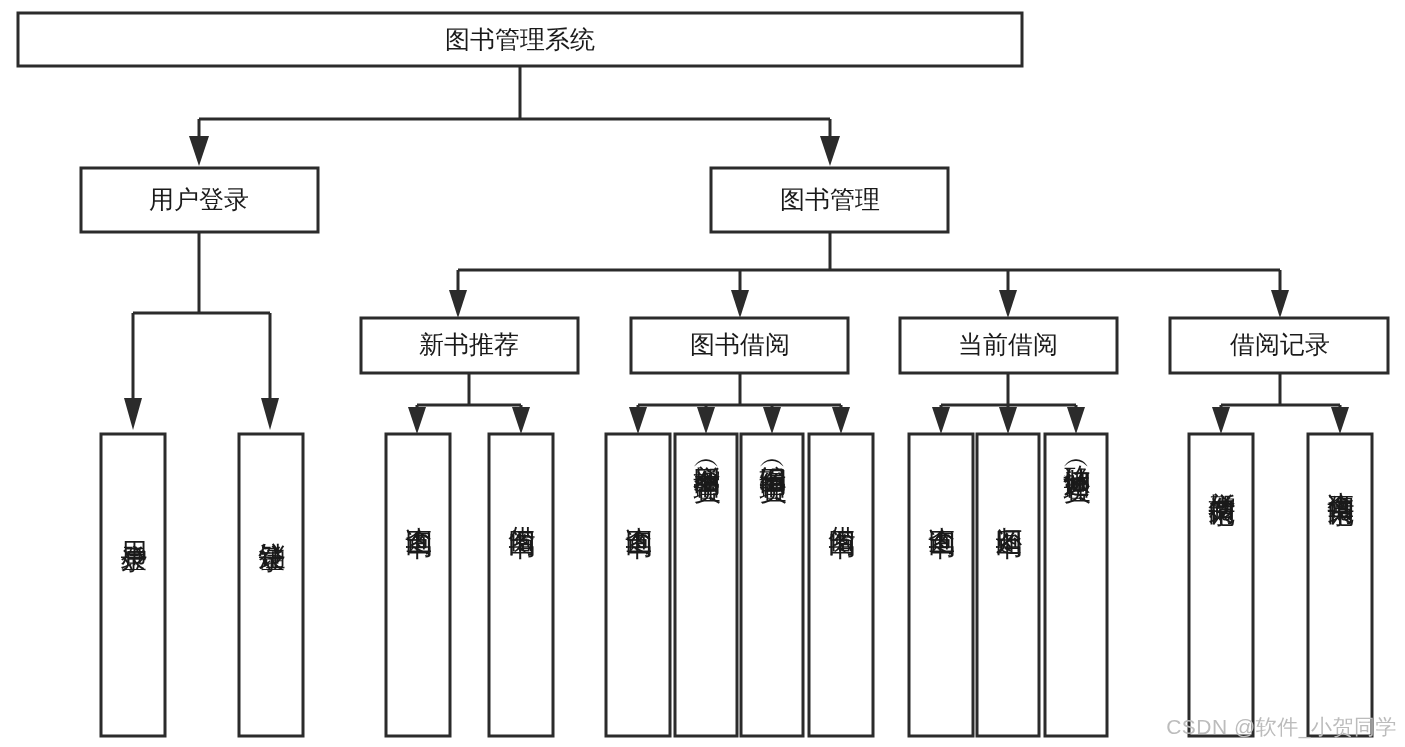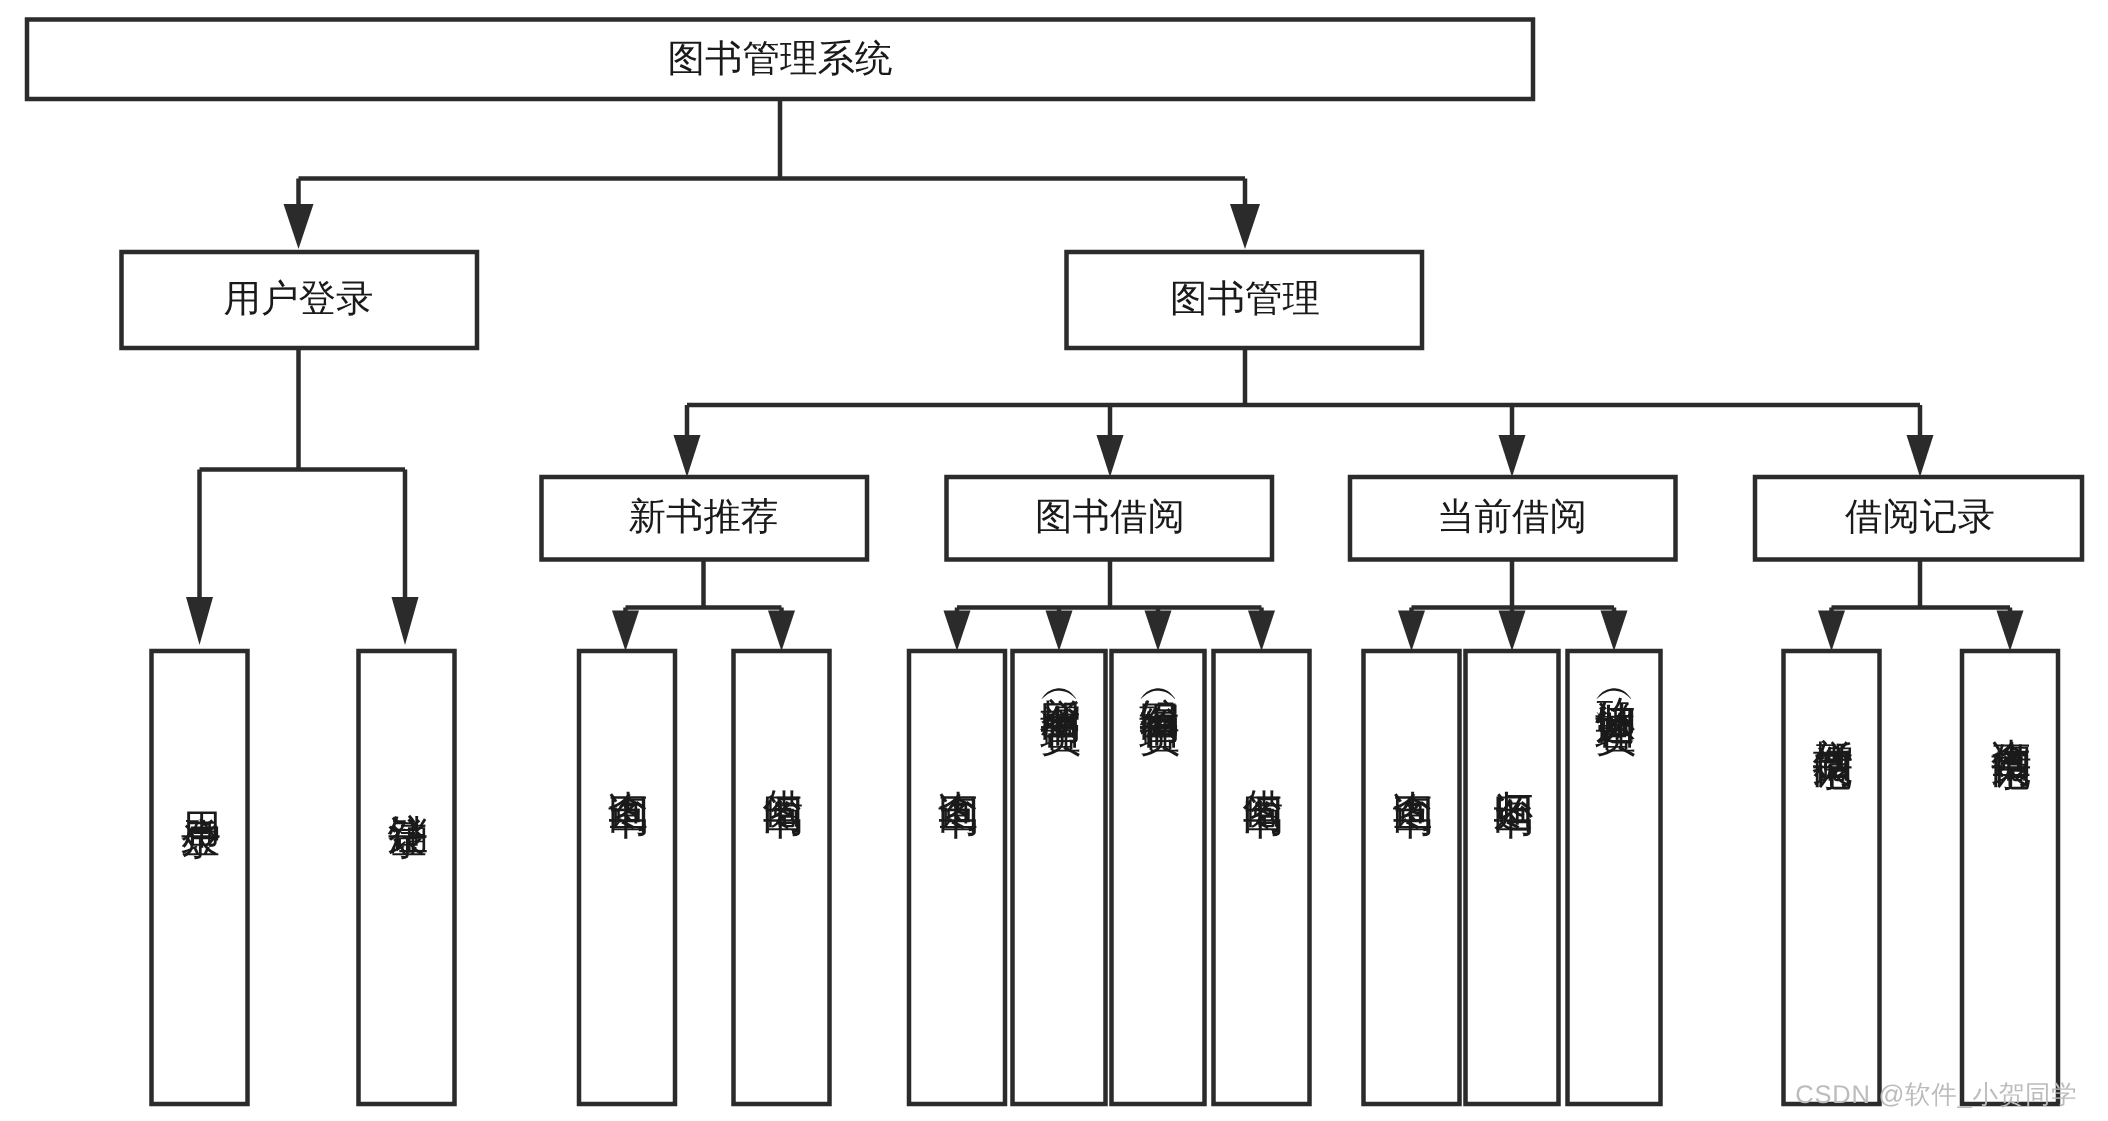--- a/index.html
+++ b/index.html
@@ -64,24 +64,24 @@
     text-orientation: upright;
     font-family: "Liberation Sans", "DejaVu Sans", sans-serif;
     font-size: 27px;
     line-height: 1.18;
     color: #1a1a1a;
     letter-spacing: 2px;
     white-space: nowrap;
   }
   .watermark {
     position: absolute;
-    right: 20px;
+    right: 8px;
     bottom: 6px;
     font-family: "Liberation Sans", "DejaVu Sans", sans-serif;
-    font-size: 17px;
+    font-size: 21px;
     color: #bcbcbc;
     white-space: nowrap;
     letter-spacing: 0.5px;
   }
 </style>
 </head>
 <body>
 
 <div id="diagram-root">
 

